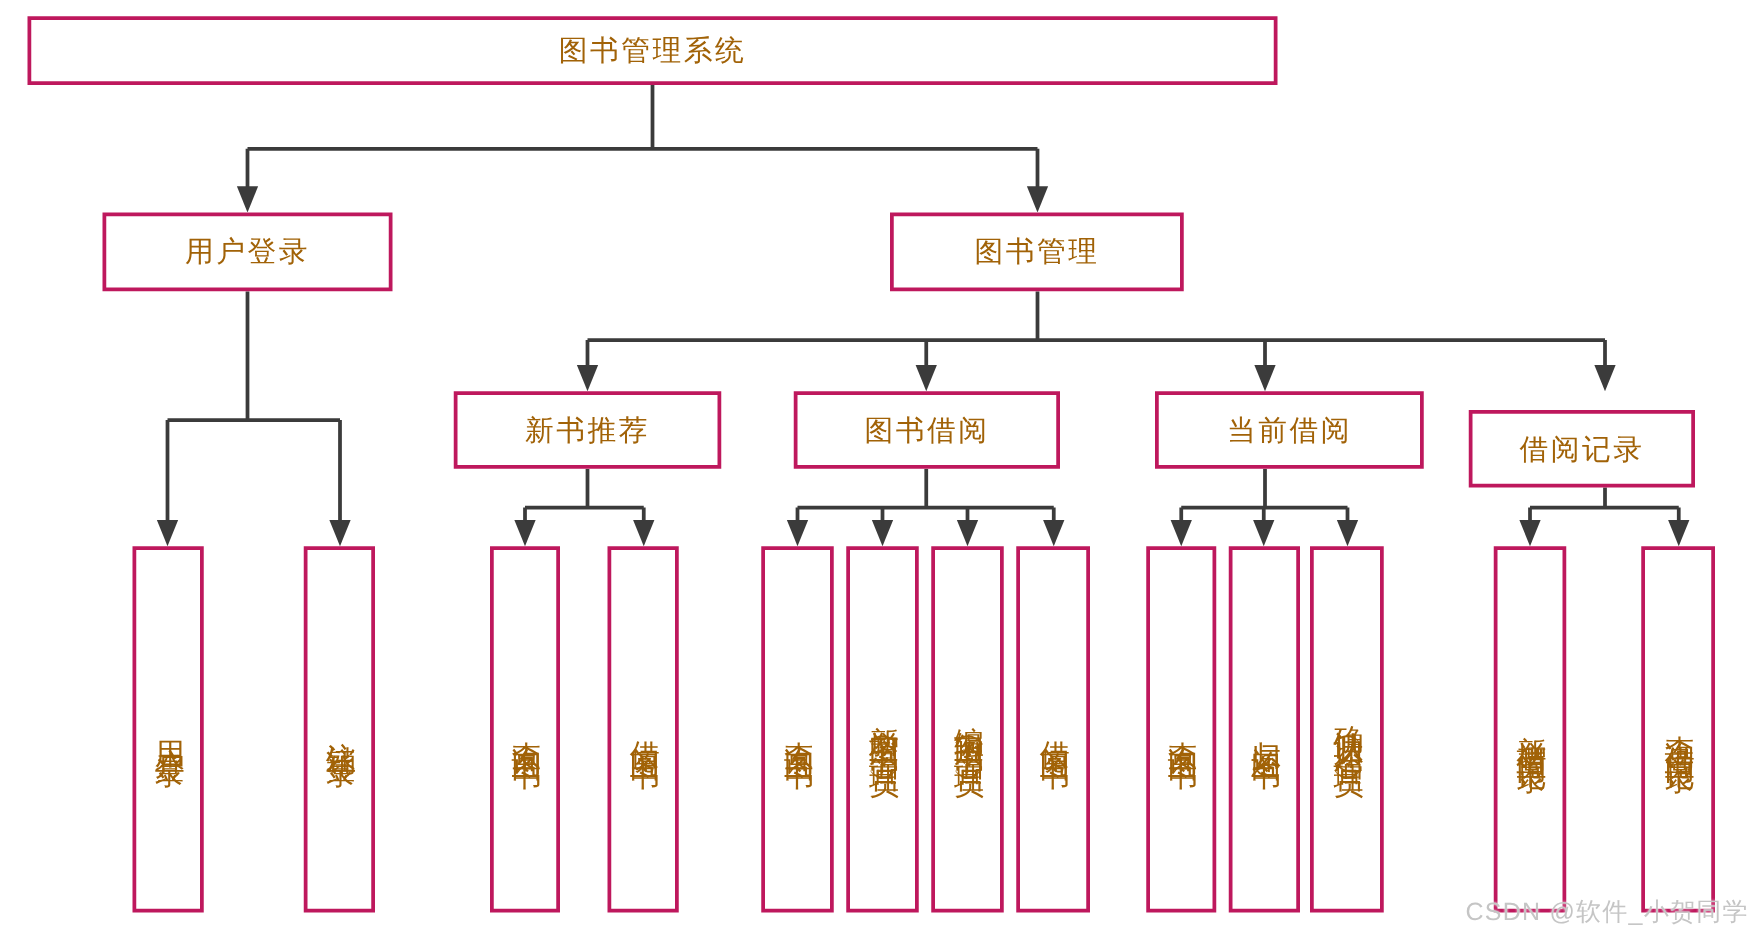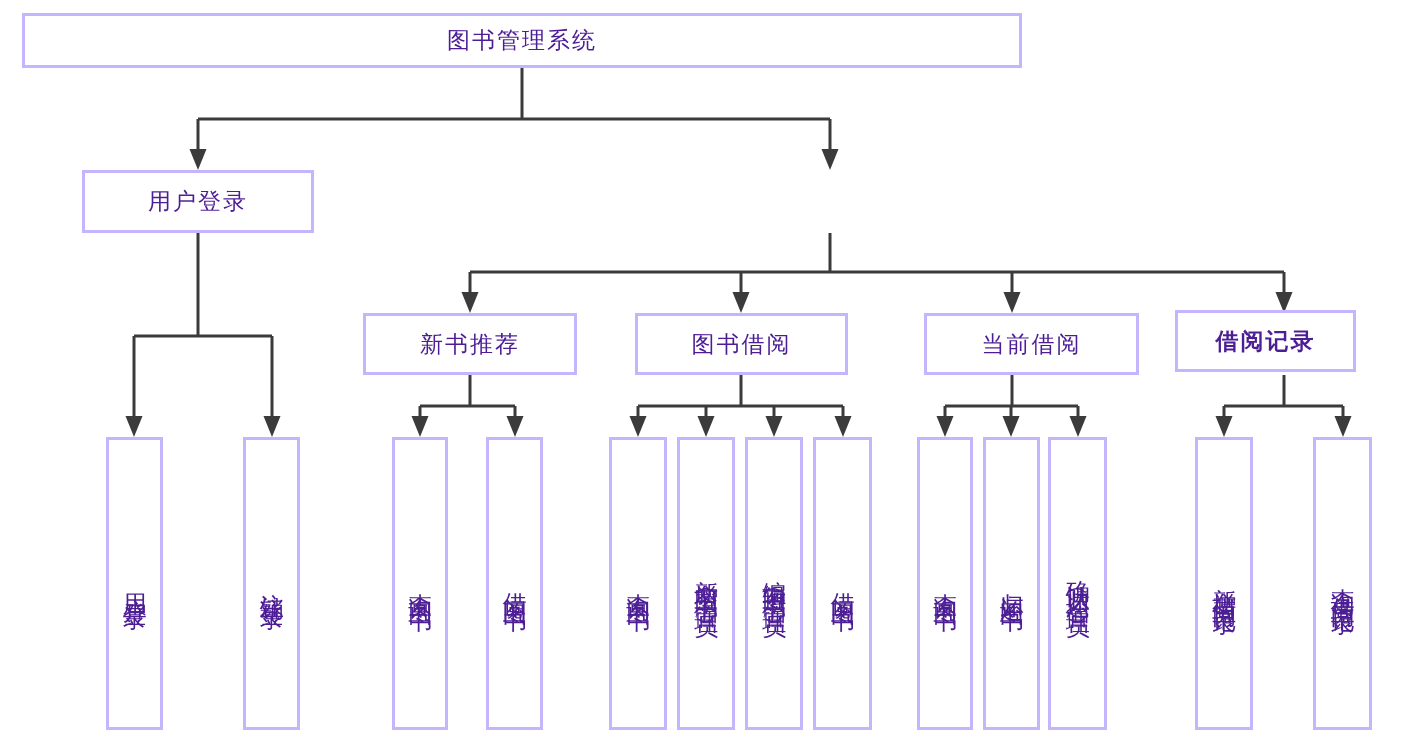--- a/index.html
+++ b/index.html
@@ -13,26 +13,26 @@
   }
   .connector-layer {
     position: absolute;
     left: 0; top: 0;
     width: 1405px; height: 747px;
     pointer-events: none;
   }
   .box {
     position: absolute;
     box-sizing: border-box;
-    border: 3px solid #c4b5fd;
+    border: 3px solid #be185d;
     background: #ffffff;
     display: flex;
     align-items: center;
     justify-content: center;
-    color: #4c1d95;
+    color: #a16207;
     white-space: nowrap;
   }
   .hbox {
     font-size: 23px;
     letter-spacing: 2px;
   }
   .vbox {
     writing-mode: vertical-rl;
     text-orientation: mixed;
     font-size: 24px;
@@ -98,38 +98,40 @@
       <polygon points="1002.5,416 1019.5,416 1011,437"></polygon>
       <polygon points="1069.5,416 1086.5,416 1078,437"></polygon>
       <polygon points="1215.5,416 1232.5,416 1224,437"></polygon>
       <polygon points="1334.5,416 1351.5,416 1343,437"></polygon>
     </g>
   </svg>
 
   <div class="box hbox" style="left:22px; top:13px; width:1000px; height:55px;">图书管理系统</div>
 
   <div class="box hbox" style="left:82px; top:170px; width:232px; height:63px;">用户登录</div>
+  <div class="box hbox" style="left:712px; top:170px; width:235px; height:63px;">图书管理</div>
 
   <div class="box hbox" style="left:635px; top:313px; width:213px; height:62px;">图书借阅</div>
   <div class="box hbox" style="left:363px; top:313px; width:214px; height:62px;">新书推荐</div>
   <div class="box hbox" style="left:905px; top:313px; width:215px; height:62px;margin-left:19px;">当前借阅</div>
-  <div class="box hbox" style="left:1175px; top:310px; width:181px; height:62px;font-weight:bold;">借阅记录</div>
+  <div class="box hbox" style="left:1175px; top:328px; width:181px; height:62px;">借阅记录</div>
 
   <div class="box vbox" style="left:106px; top:437px; width:57px; height:293px;">用户登录</div>
   <div class="box vbox" style="left:243px; top:437px; width:57px; height:293px;">注销登录</div>
 
   <div class="box vbox" style="left:392px; top:437px; width:56px; height:293px;">查询图书</div>
   <div class="box vbox" style="left:486px; top:437px; width:57px; height:293px;">借阅图书</div>
 
   <div class="box vbox" style="left:609px; top:437px; width:58px; height:293px;">查询图书</div>
   <div class="box vbox" style="left:677px; top:437px; width:58px; height:293px;">新增图书（管理员）</div>
   <div class="box vbox" style="left:745px; top:437px; width:58px; height:293px;">编辑图书（管理员）</div>
   <div class="box vbox" style="left:813px; top:437px; width:59px; height:293px;">借阅图书</div>
 
   <div class="box vbox" style="left:917px; top:437px; width:56px; height:293px;">查询图书</div>
   <div class="box vbox" style="left:983px; top:437px; width:57px; height:293px;">归还图书</div>
   <div class="box vbox" style="left:1048px; top:437px; width:59px; height:293px;">确认归还（管理员）</div>
 
   <div class="box vbox" style="left:1195px; top:437px; width:58px; height:293px;">新增借阅记录</div>
   <div class="box vbox" style="left:1313px; top:437px; width:59px; height:293px;">查询借阅记录</div>
 
+  <div class="watermark">CSDN @软件_小贺同学</div>
 
 </div>
 
 </body></html>

